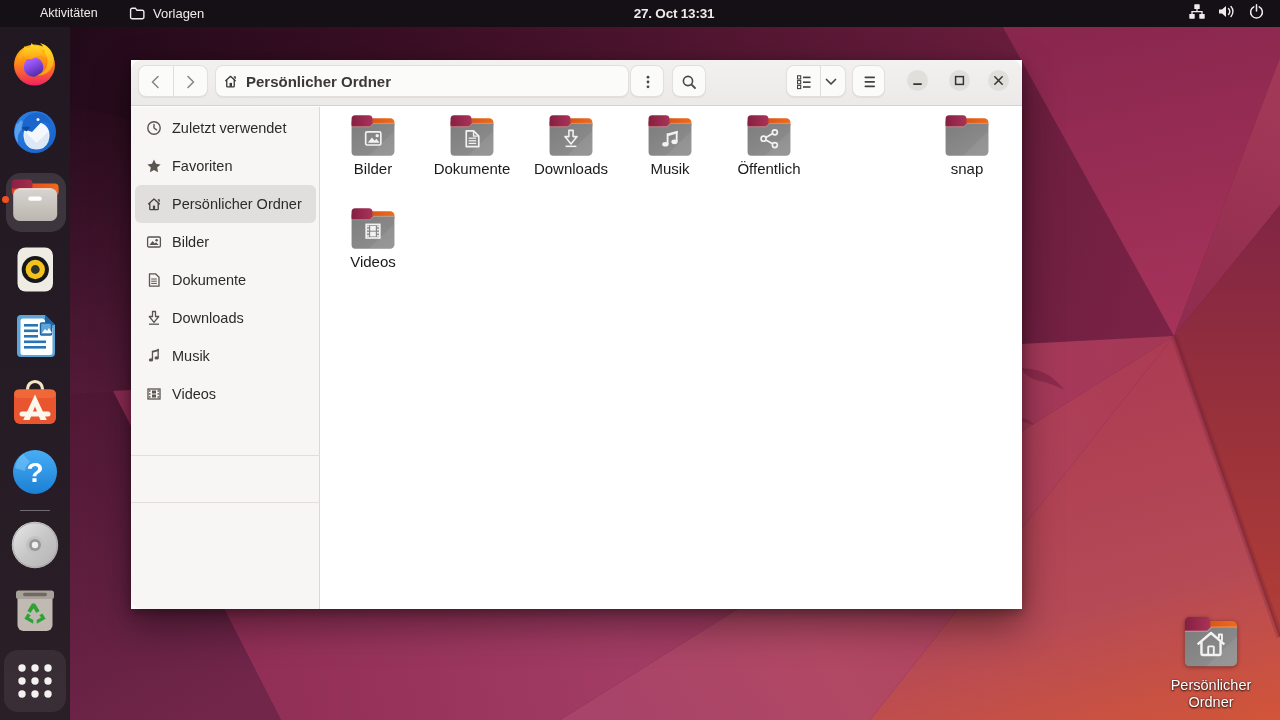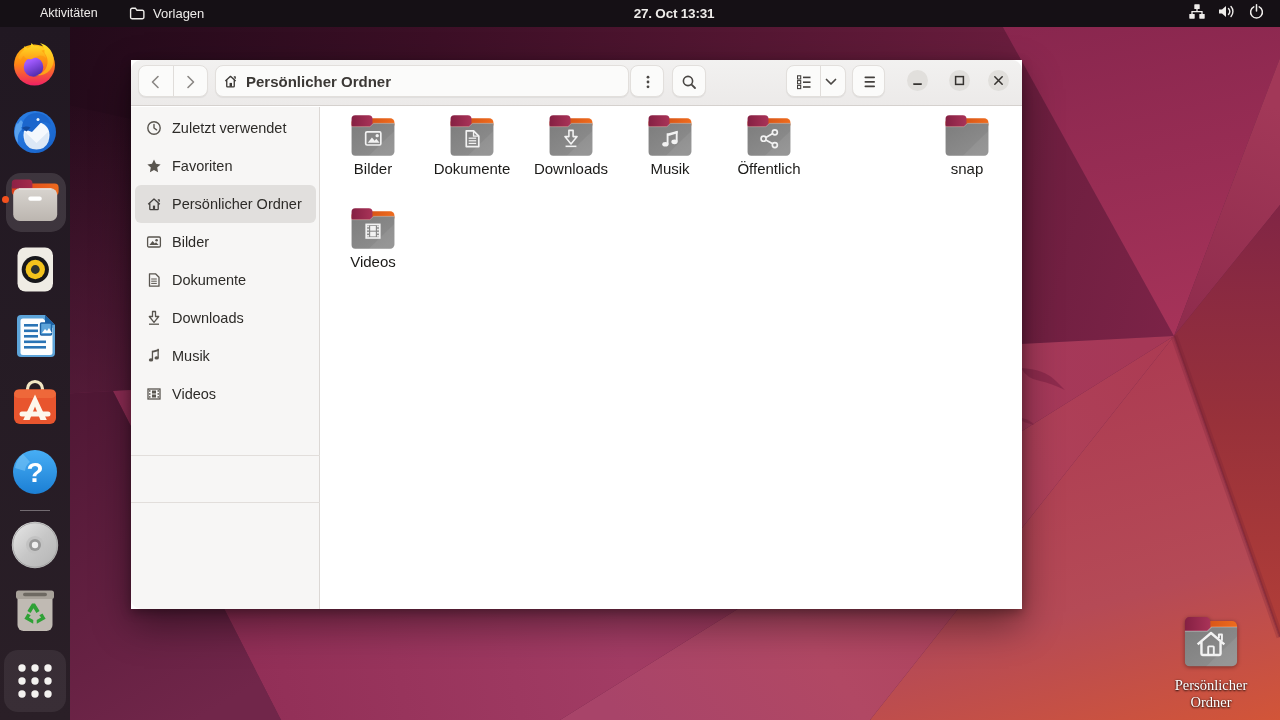--- a/index.html
+++ b/index.html
@@ -46,21 +46,21 @@
 #eject { position:absolute; left:143px; top:9px; width:27px; height:27px; border:1px solid #d9d5d2; border-radius:50%; background:#f9f8f7; }
 
 
 #content { position:absolute; left:190px; top:47px; width:701px; height:502px; background:#fff; border-radius:0 0 10px 0; }
 .cell { position:absolute; width:98px; text-align:center; font-size:15px; color:#1b1a18; }
 .cell .fic { display:block; margin:0 auto 4px; }
 .lbl { line-height:17px; }
 
 
 #deskicon { position:absolute; left:1156px; top:613px; width:110px; text-align:center; z-index:5; color:#fff; font-size:14px; }
-#deskicon .dlbl { margin-top:10px; line-height:17px; font-size:14.5px; text-shadow:0 1px 2px rgba(0,0,0,.85), 0 0 2px rgba(0,0,0,.5);font-family:Liberation Serif, serif; }
+#deskicon .dlbl { margin-top:10px; line-height:17px; font-size:14.5px; text-shadow:0 1px 2px rgba(0,0,0,.85), 0 0 2px rgba(0,0,0,.5); }
 </style>
 </head>
 <body>
 <div id="stage">
 
 <svg width="0" height="0" style="position:absolute">
 <defs>
 <linearGradient id="ft" x1="0" y1="0" x2="1" y2="0">
           <stop offset="0" stop-color="#852043"></stop>
           <stop offset="1" stop-color="#a93358"></stop>

